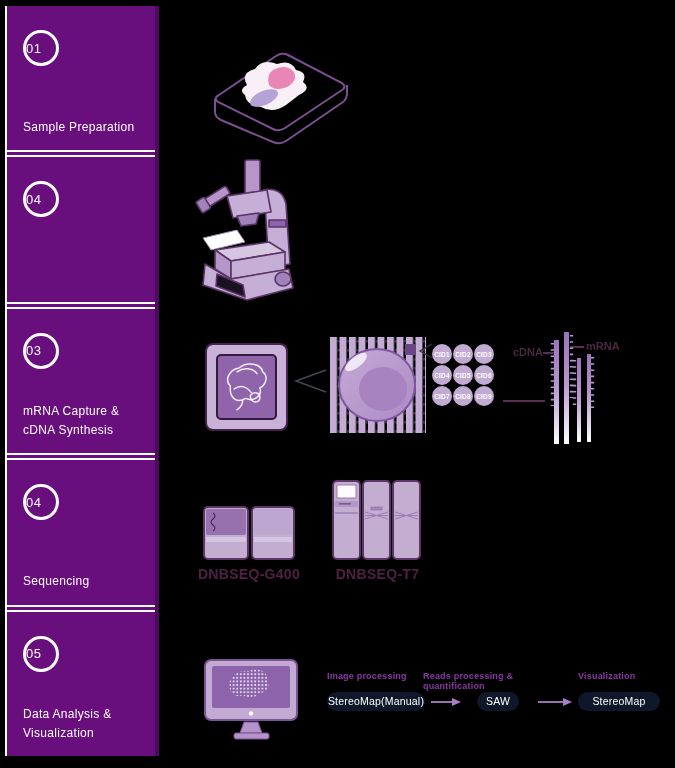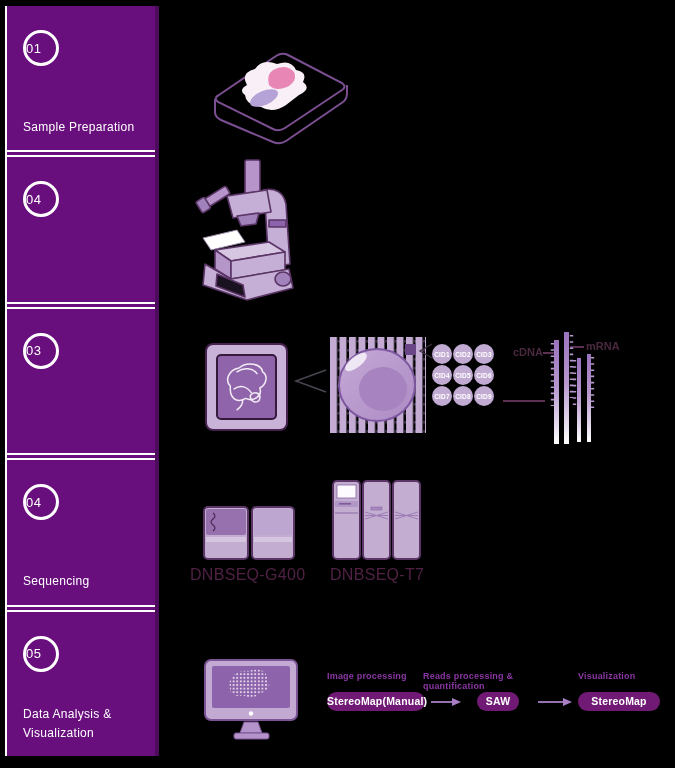--- a/index.html
+++ b/index.html
@@ -30,28 +30,28 @@
            background:#c9b2d8;border:2px solid #46234f;border-radius:8px;box-sizing:border-box;}
   .chip-inner{position:absolute;left:9px;top:9px;right:9px;bottom:9px;
            background:#9064aa;border:2px solid #351a3e;border-radius:5px;box-sizing:border-box;}
   .cid-grid{position:absolute;left:432px;top:344px;display:grid;
            grid-template-columns:repeat(3,20px);grid-auto-rows:20px;gap:1px;}
   .cid{background:#c2abd3;border-radius:50%;color:#fff;font-size:6.5px;font-weight:bold;
            display:flex;align-items:center;justify-content:center;letter-spacing:.2px;}
   .strand-label{position:absolute;color:#4a2840;font-size:11px;font-weight:bold;}
 
   
-  .machine-label{position:absolute;top:566px;color:#4f2144;font-size:16px;
-           font-weight:normal;text-align:left;letter-spacing:.3px;}
+  .machine-label{position:absolute;top:566px;color:#4f2144;font-size:14px;
+           font-weight:bold;text-align:center;letter-spacing:.3px;}
 
   
   .stage-col{position:absolute;text-align:left;}
   .stage-header{color:#8a36a3;font-weight:bold;font-size:9px;letter-spacing:.2px;}
-  .pill{position:absolute;height:19px;line-height:19px;border-radius:10px;background:#701a75;
-           color:#fff;font-weight:bold;font-size:10.5px;text-align:center;letter-spacing:.2px;}
+  .pill{position:absolute;height:19px;line-height:19px;border-radius:10px;background:#0f172a;
+           color:#fff;font-weight:normal;font-size:10.5px;text-align:center;letter-spacing:.2px;}
 </style>
 </head>
 <body>
 
 <div class="canvas">
 
   <aside class="sidebar">
     <section class="step">
       <div class="step-circle">
           <span>01</span>
@@ -62,20 +62,22 @@
     <section class="step">
       <div class="step-circle">
           <span>04</span>
         </div>
     </section>
     <div class="divider"></div>
     <section class="step">
       <div class="step-circle">
           <span>03</span>
         </div>
+      <div class="step-label">mRNA Capture &amp;
+cDNA Synthesis</div>
     </section>
     <div class="divider"></div>
     <section class="step">
       <div class="step-circle">
           <span>04</span>
         </div>
       <div class="step-label">Sequencing</div>
     </section>
     <div class="divider"></div>
     <section class="step">

